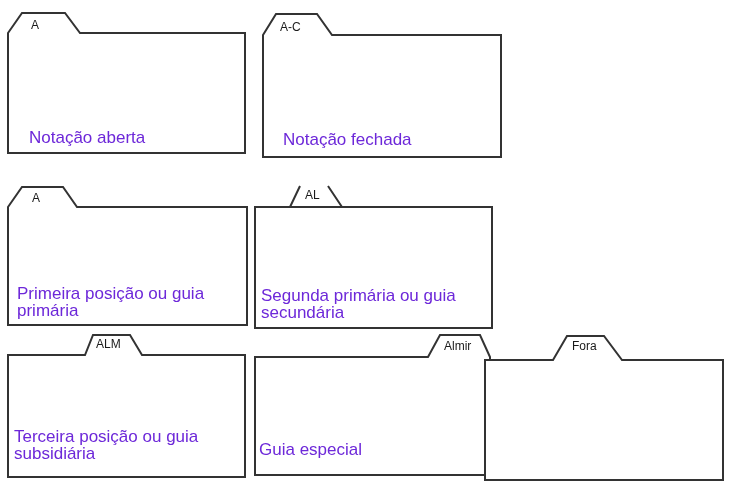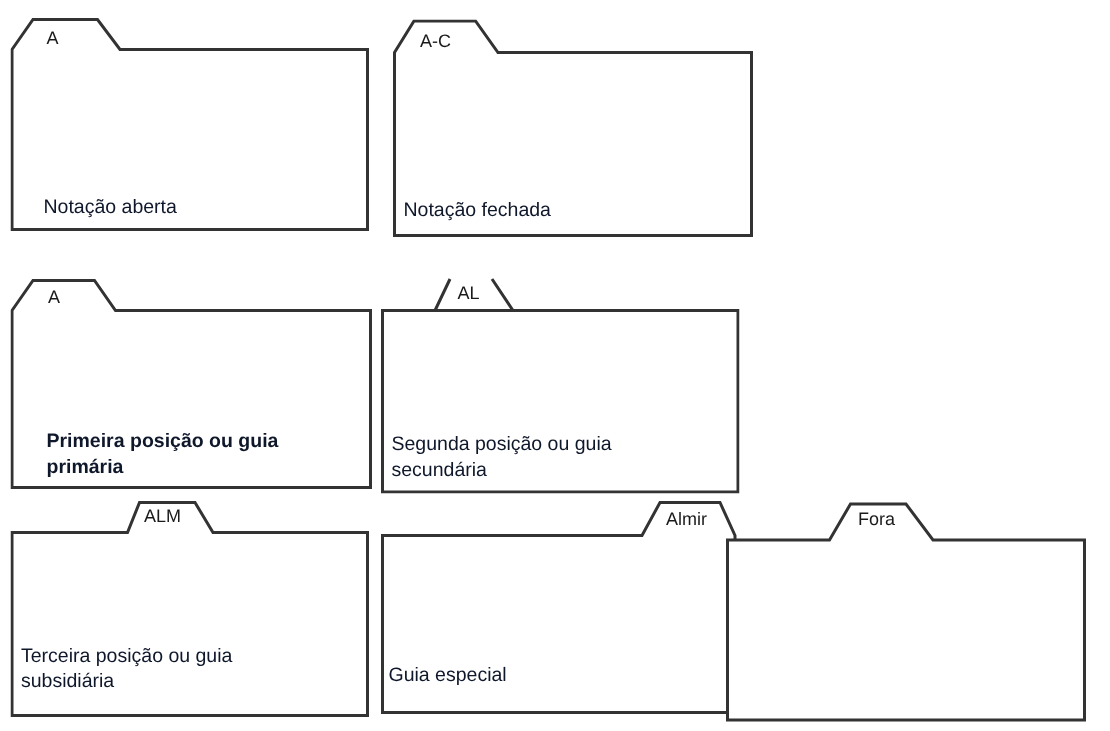--- a/index.html
+++ b/index.html
@@ -38,23 +38,23 @@
   }
   .tab-label {
     position: absolute;
     font-size: 12px;
     line-height: 13px;
     color: #1a1a1a;
     white-space: nowrap;
   }
   .body-label {
     position: absolute;
-    font-size: 13px;
+    font-size: 17px;
     line-height: 17px;
-    color: #0f172a;
+    color: #6d28d9;
     max-width: 195px;
   }
 </style>
 </head>
 <body>
 
 <div class="canvas">
 
   <div class="folder" style="left:7px; top:12px; width:240px; height:143px;">
     <svg width="240" height="143" viewBox="0 0 240 143">
@@ -62,38 +62,38 @@
     </svg>
     <span class="tab-label" style="left:24px; top:7px;">A</span>
     <span class="body-label" style="left:22px; top:117px;">Notação aberta</span>
   </div>
 
   <div class="folder" style="left:262px; top:13px; width:241px; height:146px;text-align:right;">
     <svg width="241" height="146" viewBox="0 0 241 146">
       <path class="outline" d="M1 22 L14 1 L55 1 L70 22 L239 22 L239 144 L1 144 Z"></path>
     </svg>
     <span class="tab-label" style="left:18px; top:8px;">A-C</span>
-    <span class="body-label" style="left:7px; top:118px;">Notação fechada</span>
+    <span class="body-label" style="left:21px; top:118px;">Notação fechada</span>
   </div>
 
   <div class="folder" style="left:7px; top:186px; width:241px; height:140px;">
     <svg width="241" height="140" viewBox="0 0 241 140">
       <path class="outline" d="M1 21 L15 1 L56 1 L70 21 L240 21 L240 139 L1 139 Z"></path>
     </svg>
     <span class="tab-label" style="left:25px; top:6px;">A</span>
-    <span class="body-label" style="left:24px; top:99px;font-weight:bold;">Primeira posição ou guia primária</span>
+    <span class="body-label" style="left:10px; top:99px;">Primeira posição ou guia primária</span>
   </div>
 
   <div class="folder" style="left:254px; top:183px; width:239px; height:146px;padding-left:31px;">
     <svg width="239" height="146" viewBox="0 0 239 146">
       <path class="outline" d="M1 24 L238 24 L238 145 L1 145 Z"></path>
       <path class="open-slant" d="M36 24 L46 3 M74 3 L88 24"></path>
     </svg>
     <span class="tab-label" style="left:51px; top:6px;">AL</span>
-    <span class="body-label" style="left:7px; top:104px;">Segunda posição ou guia secundária</span>
+    <span class="body-label" style="left:7px; top:104px;">Segunda primária ou guia secundária</span>
   </div>
 
   <div class="folder" style="left:254px; top:333px; width:238px; height:144px;">
     <svg width="238" height="144" viewBox="0 0 238 144">
       <path class="outline" d="M1 24 L174 24 L186 2 L226 2 L236 24 L236 142 L1 142 Z"></path>
     </svg>
     <span class="tab-label" style="left:190px; top:7px;">Almir</span>
     <span class="body-label" style="left:5px; top:108px;">Guia especial</span>
   </div>
 

